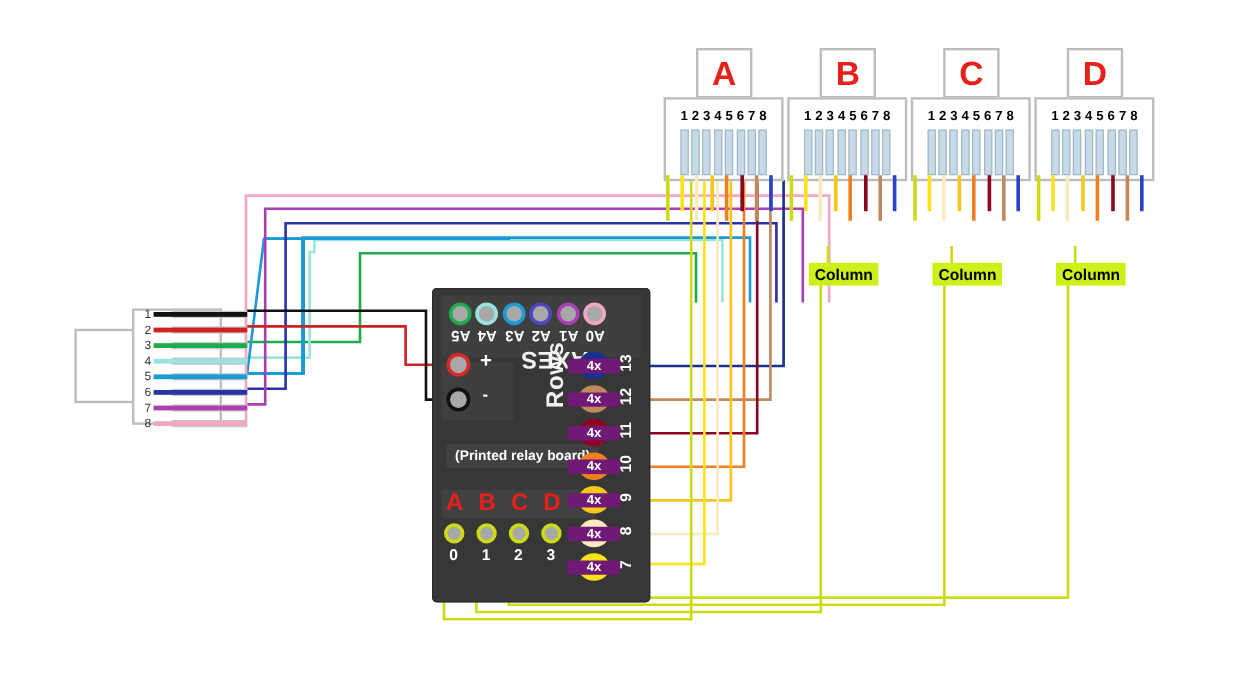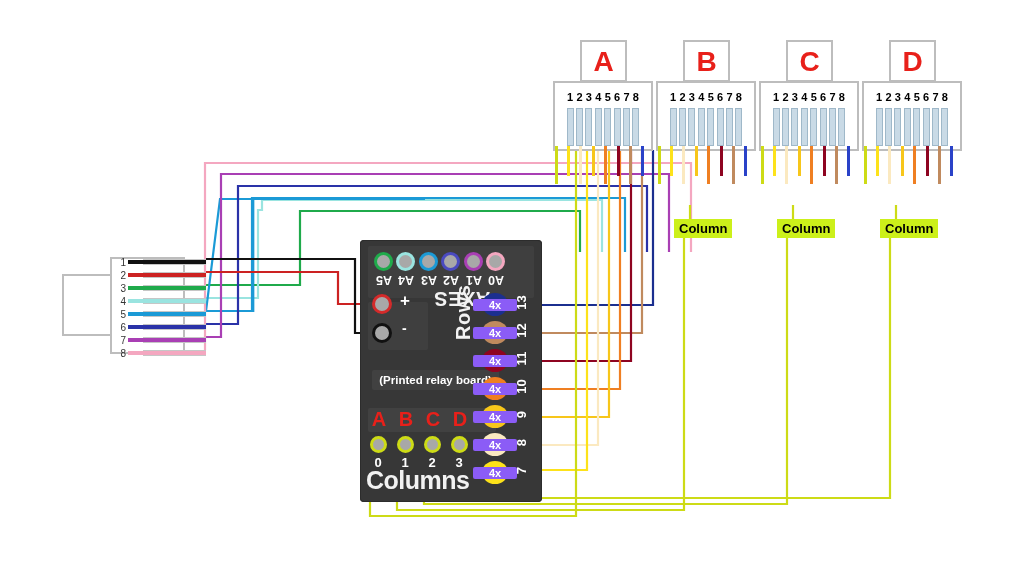--- a/index.html
+++ b/index.html
@@ -62,21 +62,21 @@
     background:#a8a8a8;box-sizing:border-box;}
   .pm-sign{position:absolute;color:#fff;font-weight:bold;font-size:17px;}
 
   
   .row-badge{
     position:absolute;width:26px;height:23px;border-radius:50%;
     display:flex;align-items:center;justify-content:center;
     font-weight:bold;font-size:11px;color:#fff;
   }
   .row-badge span{
-    background:#8b5cf6;padding:0 16px;border-radius:2px;line-height:12px;
+    background:#701a75;padding:0 16px;border-radius:2px;line-height:12px;
   }
   .row-num{
     position:absolute;width:18px;text-align:center;color:#fff;
     font-weight:bold;font-size:13px;
     transform:rotate(-90deg);
   }
 
   
   .col-term{position:absolute;width:17px;height:17px;border-radius:50%;
     background:#a8a8a8;box-sizing:border-box;border:3px solid #cddb16;}
@@ -214,21 +214,20 @@
       <div class="lpin-wire" style="left: 128px; top: 351px; width: 78px; background: rgb(244, 167, 192);"></div>
     </div>
 
   <div class="board">
     <div class="panel" style="left:8px;top:6px;width:166px;height:52px;"></div>
     <div class="panel" style="left:8px;top:62px;width:60px;height:48px;"></div>
     <div class="col-letter-bg"></div>
 
     <div class="axes-word">AXES</div>
     <div class="rows-word">Rows</div>
-    <div class="columns-word">Columns</div>
     <div class="relay-label">(Printed relay board)</div>
 
     <div id="axis-terms">
         <div class="axis-term" style="left: 14px; top: 12px; border-color: rgb(31, 170, 75);"></div>
         <div class="axis-lbl" style="left: 12px; top: 33px;">A5</div>
         <div class="axis-term" style="left: 36px; top: 12px; border-color: rgb(154, 228, 224);"></div>
         <div class="axis-lbl" style="left: 34px; top: 33px;">A4</div>
         <div class="axis-term" style="left: 59px; top: 12px; border-color: rgb(27, 154, 214);"></div>
         <div class="axis-lbl" style="left: 57px; top: 33px;">A3</div>
         <div class="axis-term" style="left: 81px; top: 12px; border-color: rgb(74, 74, 192);"></div>

